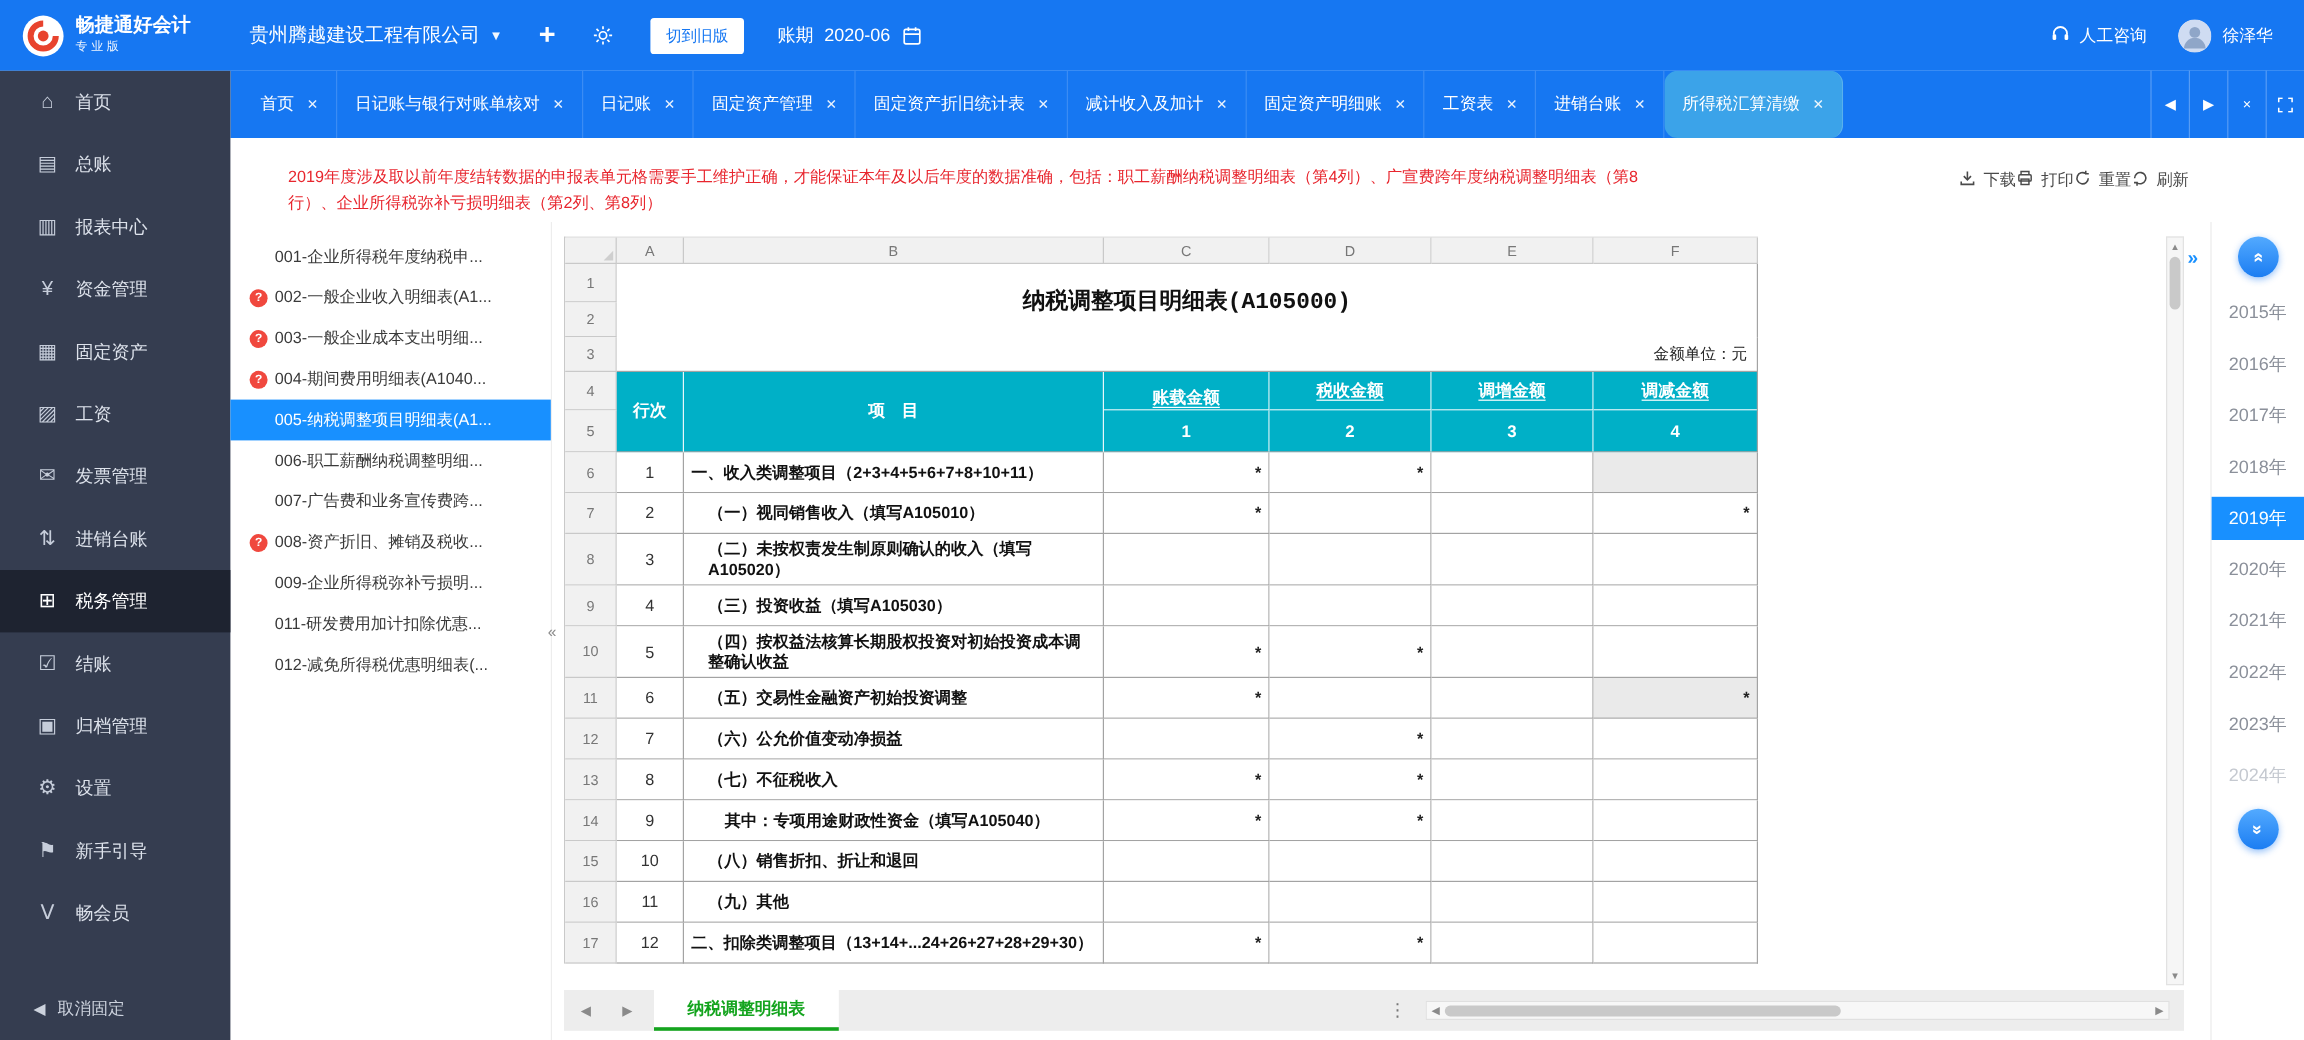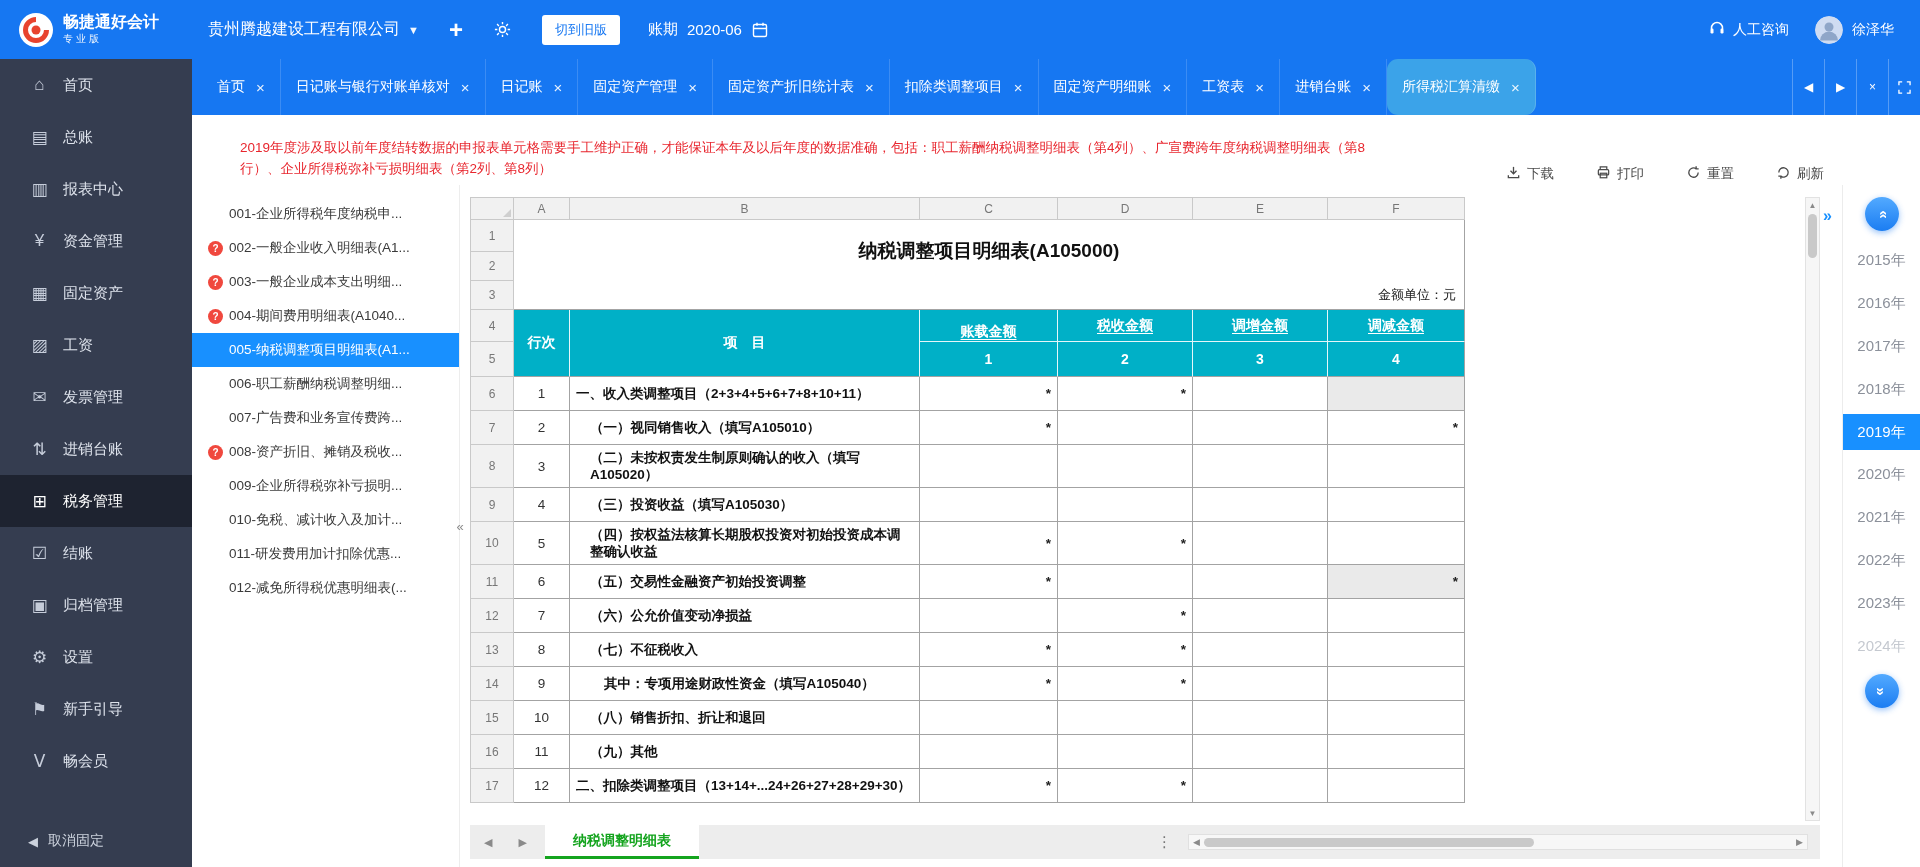--- a/index.html
+++ b/index.html
@@ -43,21 +43,21 @@
   .tab { display:flex; align-items:center; gap:11px; padding:0 15px; font-size:14px; white-space:nowrap; border-right:1px solid rgba(255,255,255,.16); cursor:pointer; }
   .tab.active { background:#3ba3e9;border-radius:11px; }
   .tab .x { font-size:15px; opacity:.9; }
   .tab-controls { display:flex; align-items:stretch; flex:none; }
   .tc { width:31px; display:flex; align-items:center; justify-content:center; font-size:12px; border-left:1px solid rgba(255,255,255,.28); cursor:pointer; }
   .tc svg { width:13px; height:13px; }
   
   .content { flex:1; min-height:0; background:#fff; display:flex; flex-direction:column; }
   .notice-row { position:relative; height:70px; box-sizing:border-box; padding:22px 430px 0 48px; flex:none; }
   .notice-text { color:#e8262e; font-size:13.5px; line-height:21px; display:block; max-width:1160px; }
-  #toolbar { position:absolute; right:96px; top:50px; display:flex; gap:42px; }
+  #toolbar { position:absolute; right:96px; top:26px; display:flex; }
   .tool { display:flex; align-items:center; gap:6px; font-size:13.5px; color:#4a4a4a; cursor:pointer; white-space:nowrap; }
   .tool svg { width:15px; height:15px; }
   .work-row { flex:1; min-height:0; display:flex; }
   
   .report-list { width:268px; flex:none; box-sizing:border-box; padding-top:12px; position:relative; border-right:1px solid #ededed; }
   .rl-item { height:34px; display:flex; align-items:center; gap:6px; padding-left:16px; font-size:13.5px; color:#3a3a3a; white-space:nowrap; cursor:pointer; }
   .rl-item.selected { background:#1890ff; color:#fff; }
   .rl-slot { width:15px; height:15px; flex:none; }
   .help-badge { width:15px; height:15px; border-radius:50%; background:#f0483e; color:#fff; font-size:10px; font-weight:bold; display:flex; align-items:center; justify-content:center; }
   .collapse-handle { position:absolute; right:-9px; top:50%; margin-top:-20px; width:16px; height:40px; display:flex; align-items:center; justify-content:center; color:#8a8a8a; font-size:13px; cursor:pointer; z-index:4; }
@@ -261,21 +261,21 @@
             </div>
             <div class="tab">
               <span>固定资产管理</span>
               <span class="x">×</span>
             </div>
             <div class="tab">
               <span>固定资产折旧统计表</span>
               <span class="x">×</span>
             </div>
             <div class="tab">
-              <span>扣除类调整项目</span>
+              <span>减计收入及加计</span>
               <span class="x">×</span>
             </div>
             <div class="tab">
               <span>固定资产明细账</span>
               <span class="x">×</span>
             </div>
             <div class="tab">
               <span>工资表</span>
               <span class="x">×</span>
             </div>
@@ -378,24 +378,20 @@
                 <div class="rl-item">
                   <span class="help-badge">?</span>
                   <span>008-资产折旧、摊销及税收...</span>
                 </div>
                 <div class="rl-item">
                   <span class="rl-slot"></span>
                   <span>009-企业所得税弥补亏损明...</span>
                 </div>
                 <div class="rl-item">
                   <span class="rl-slot"></span>
-                  <span>010-免税、减计收入及加计...</span>
-                </div>
-                <div class="rl-item">
-                  <span class="rl-slot"></span>
                   <span>011-研发费用加计扣除优惠...</span>
                 </div>
                 <div class="rl-item">
                   <span class="rl-slot"></span>
                   <span>012-减免所得税优惠明细表(...</span>
                 </div>
               </div>
             <span class="collapse-handle">«</span>
           </div>
 
@@ -419,21 +415,21 @@
                   <div class="c hd" style="grid-area: 9 / 1;">8</div>
                   <div class="c hd" style="grid-area: 10 / 1;">9</div>
                   <div class="c hd" style="grid-area: 11 / 1;">10</div>
                   <div class="c hd" style="grid-area: 12 / 1;">11</div>
                   <div class="c hd" style="grid-area: 13 / 1;">12</div>
                   <div class="c hd" style="grid-area: 14 / 1;">13</div>
                   <div class="c hd" style="grid-area: 15 / 1;">14</div>
                   <div class="c hd" style="grid-area: 16 / 1;">15</div>
                   <div class="c hd" style="grid-area: 17 / 1;">16</div>
                   <div class="c hd" style="grid-area: 18 / 1;">17</div>
-                  <div class="c title-cell" style="grid-area: 2 / 2 / 4 / 8;">纳税调整项目明细表(A105000)</div>
+                  <div class="c title-cell" style="grid-area: 2 / 2 / 4 / 8; font-family: Liberation Mono, monospace;">纳税调整项目明细表(A105000)</div>
                   <div class="c unit-cell" style="grid-area: 4 / 2 / auto / 8;">金额单位：元</div>
                   <div class="c th bedge" style="grid-area: 5 / 2 / 7;">行次</div>
                   <div class="c th bedge" style="grid-area: 5 / 3 / 7;">项　目</div>
                   <div class="c th" style="grid-area: 5 / 4; align-items: flex-end;">
                     <span class="u">账载金额</span>
                   </div>
                   <div class="c th" style="grid-area: 5 / 5;">
                     <span class="u">税收金额</span>
                   </div>
                   <div class="c th" style="grid-area: 5 / 6;">

